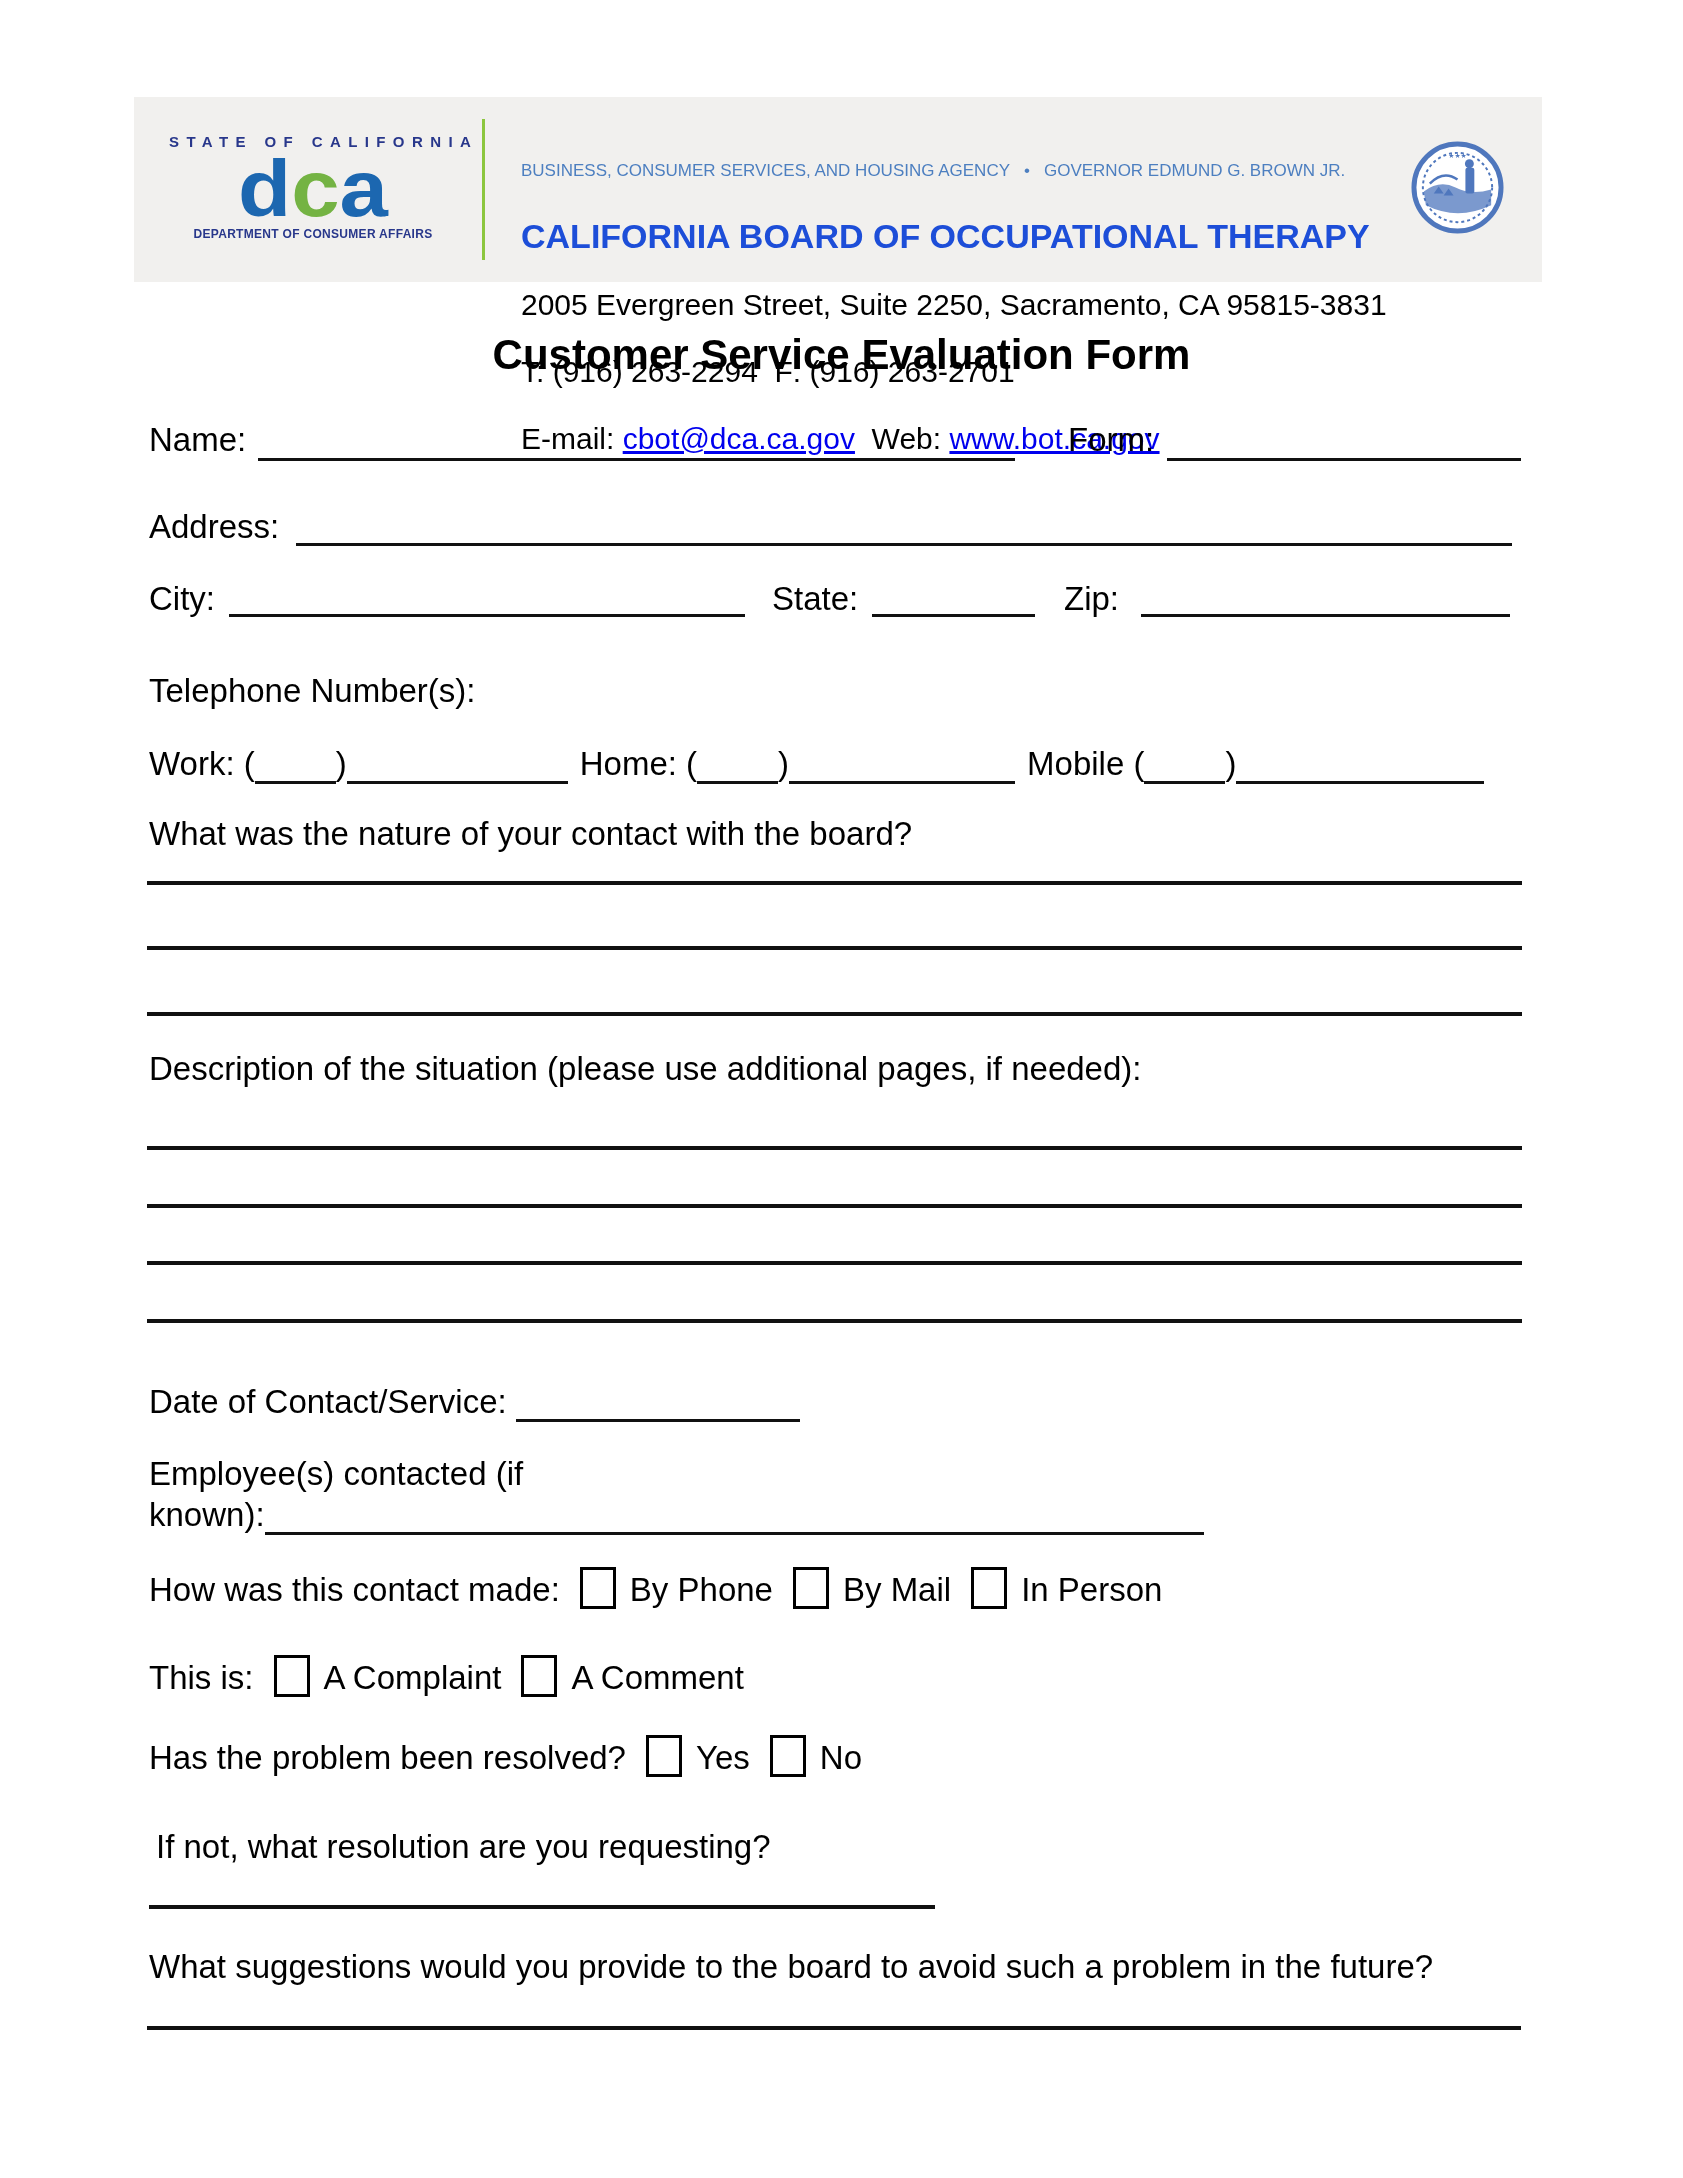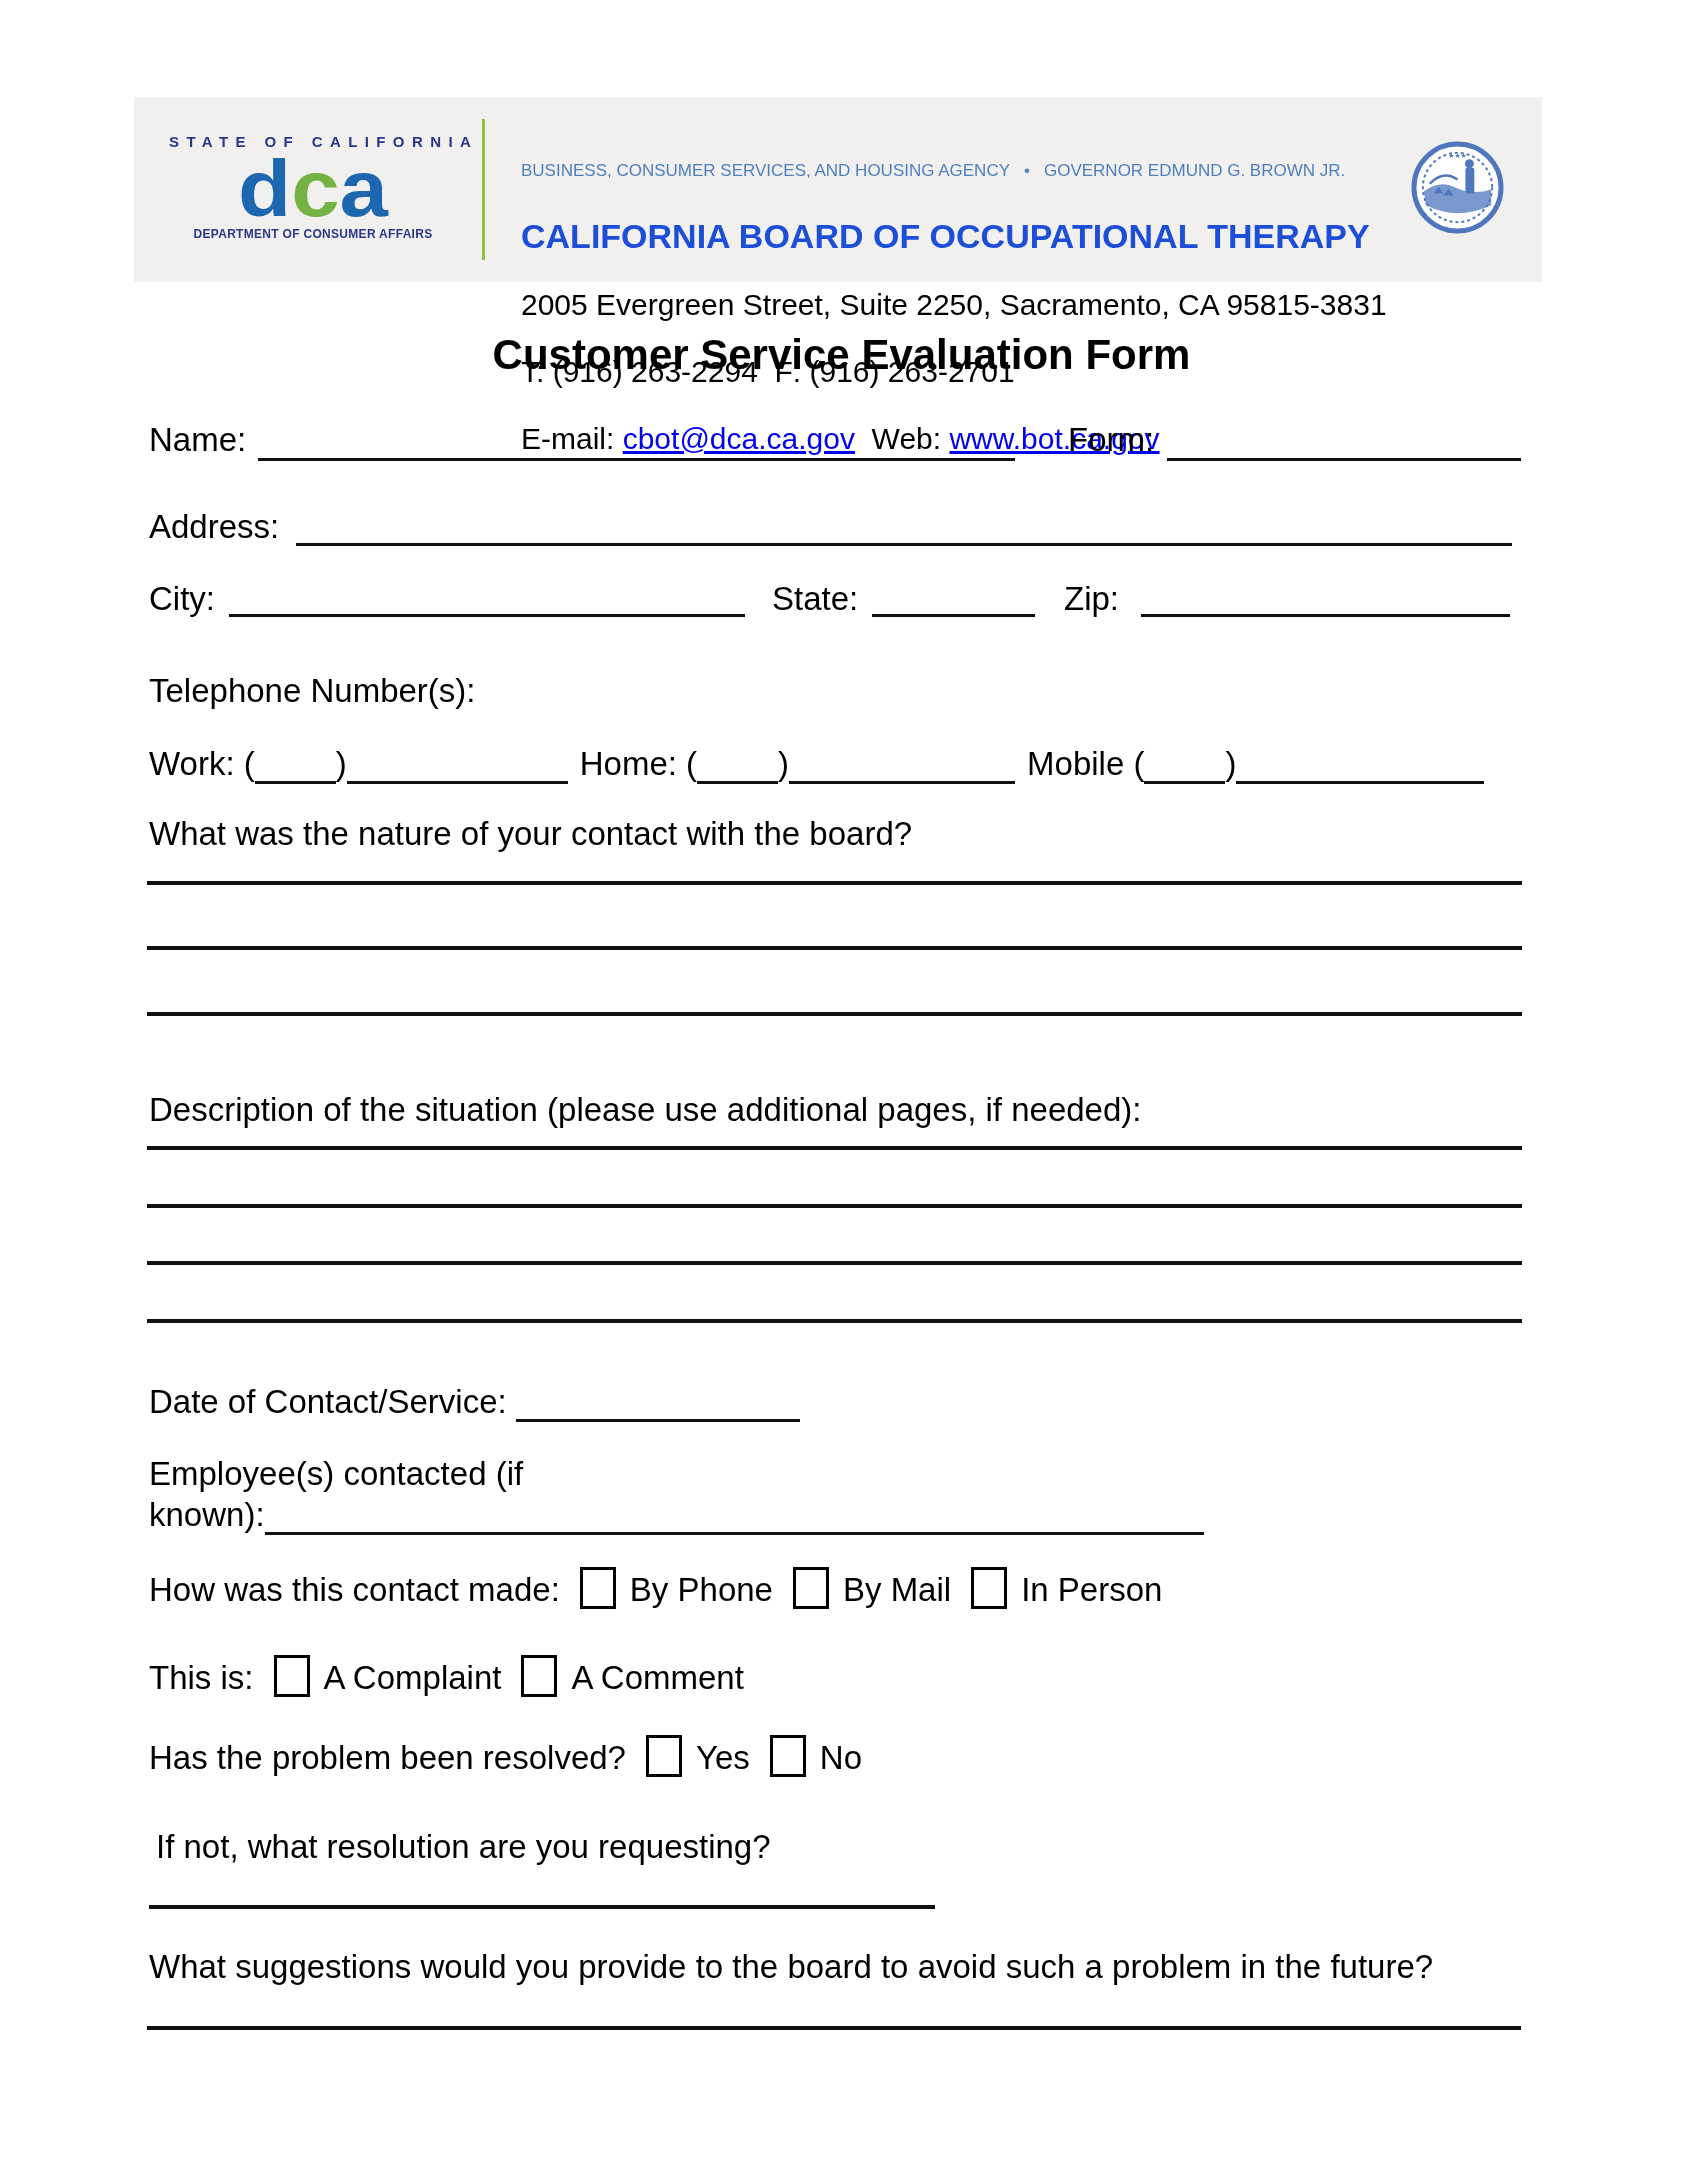--- a/index.html
+++ b/index.html
@@ -89,21 +89,21 @@
 
   <span class="row" style="left:149px; top:671px;">Telephone Number(s):</span>
 
   <div class="row" style="left:149px; top:743px;"><span>Work: (</span><span class="iul" style="width:81px;"></span><span>)</span><span class="iul" style="width:221px;"></span><span class="gap"></span><span>Home: (</span><span class="iul" style="width:81px;"></span><span>)</span><span class="iul" style="width:226px;"></span><span class="gap"></span><span>Mobile (</span><span class="iul" style="width:81px;"></span><span>)</span><span class="iul" style="width:248px;"></span></div>
 
   <span class="row" style="left:149px; top:814px;">What was the nature of your contact with the board?</span>
   <div class="line thick" style="left:147px; top:881px; width:1375px;"></div>
   <div class="line thick" style="left:147px; top:946px; width:1375px;"></div>
   <div class="line thick" style="left:147px; top:1012px; width:1375px;"></div>
 
-  <span class="row" style="left:149px; top:1049px;margin-top:41px;">Description of the situation (please use additional pages, if needed):</span>
+  <span class="row" style="left:149px; top:1049px;">Description of the situation (please use additional pages, if needed):</span>
   <div class="line thick" style="left:147px; top:1146px; width:1375px;"></div>
   <div class="line thick" style="left:147px; top:1204px; width:1375px;"></div>
   <div class="line thick" style="left:147px; top:1261px; width:1375px;"></div>
   <div class="line thick" style="left:147px; top:1319px; width:1375px;"></div>
 
   <div class="row" style="left:149px; top:1381px;"><span>Date of Contact/Service: </span><span class="iul" style="width:284px;"></span></div>
 
   <span class="row" style="left:149px; top:1454px;">Employee(s) contacted (if</span>
   <div class="row" style="left:149px; top:1494px;"><span>known):</span><span class="iul" style="width:939px;"></span></div>
 

